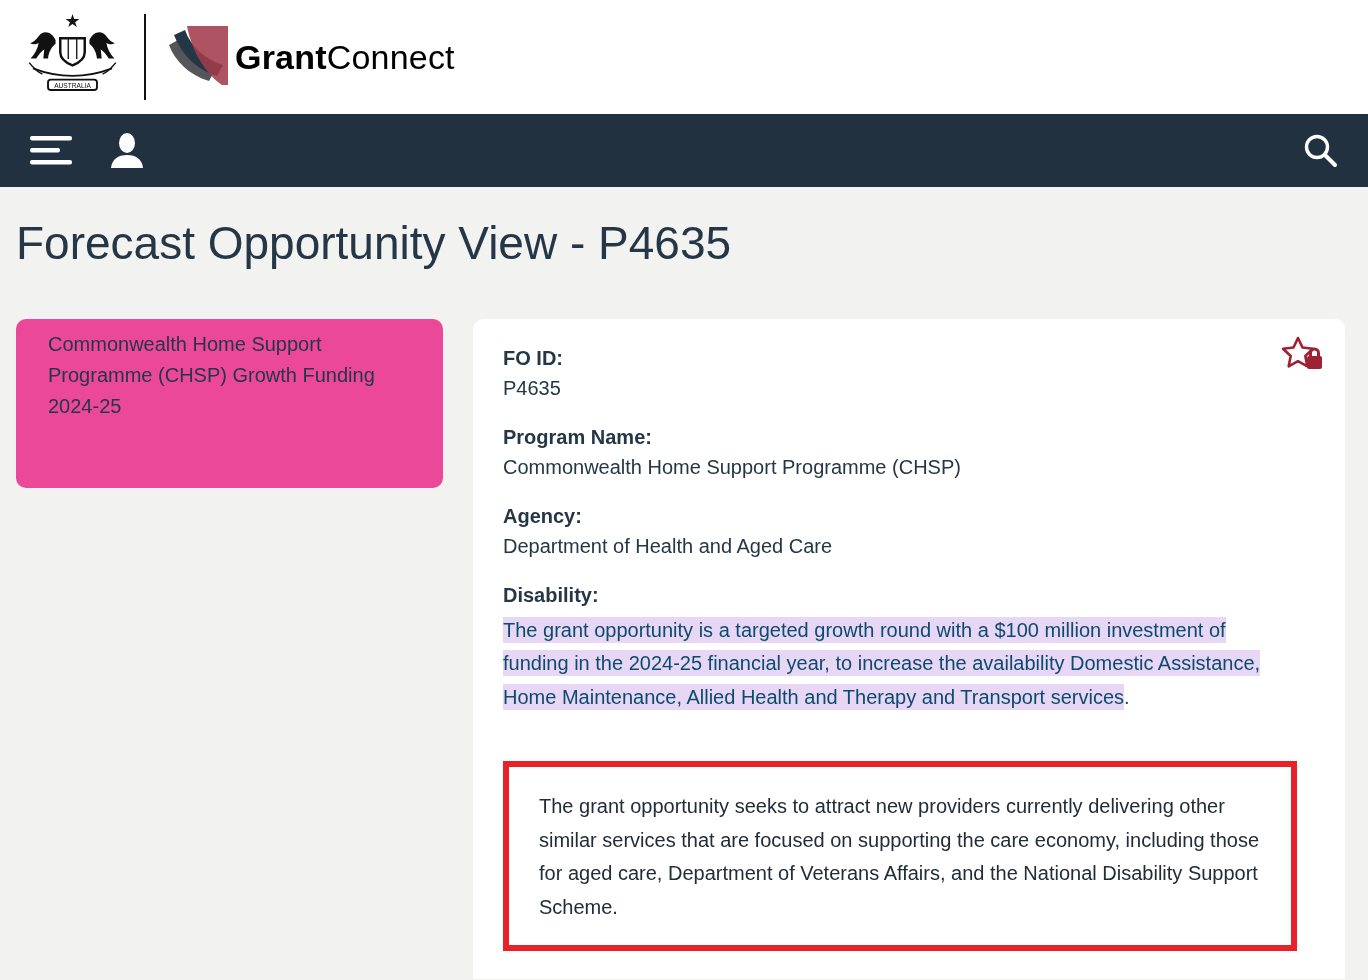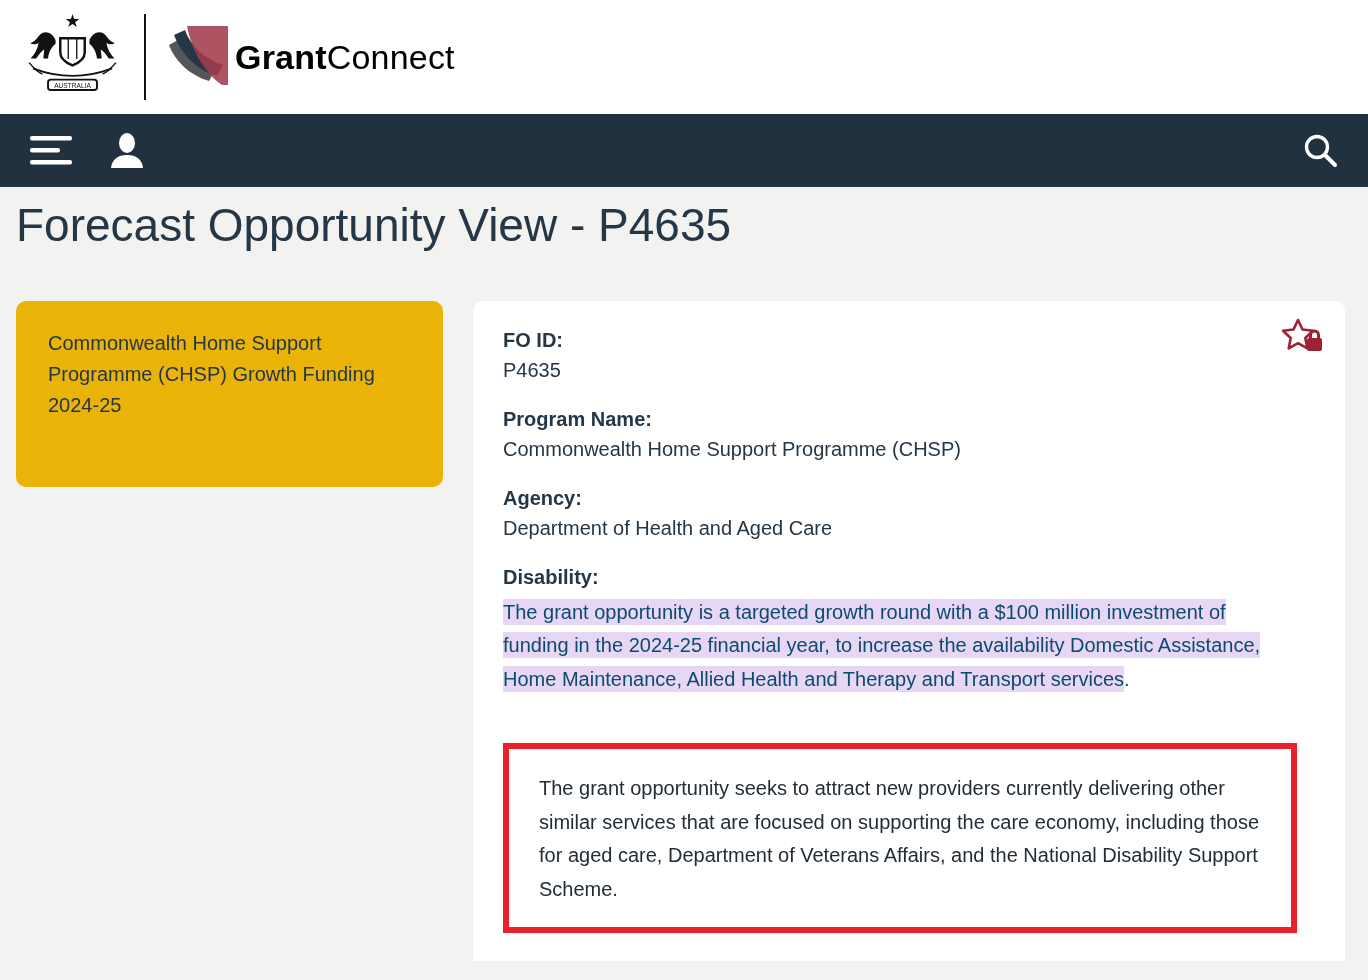--- a/index.html
+++ b/index.html
@@ -18,25 +18,25 @@
   .gc-mark { width:64px; height:64px; margin-right:6px; }
   .gc-text { font-size:34px; color:#000000; letter-spacing:.2px; }
   .gc-text .bold { font-weight:700; }
   
   .navbar { height:73px; background:#213140; display:flex; align-items:center; padding:0 22px; }
   .navbar button { background:none; border:none; padding:0; cursor:pointer; display:flex; align-items:center; }
   .menu-btn { margin-left:8px; }
   .user-btn { margin-left:36px; }
   .search-btn { margin-left:auto; margin-right:6px; }
   
-  h1.page-title { margin:0; padding:13px 16px 0; font-size:46px; font-weight:300; color:#253746; line-height:1.1; }
+  h1.page-title { margin:0; padding:31px 16px 0; font-size:46px; font-weight:300; color:#253746; line-height:1.1; }
   .content { display:flex; align-items:flex-start; gap:30px; margin:50px 23px 0 16px; }
   .side-card {
-    width:427px; flex:0 0 427px; background:#eab308; border-radius:10px;
-    padding:27px 34px 66px 32px; font-size:20px; line-height:31px; color:#253746;
+    width:427px; flex:0 0 427px; background:#ec4899; border-radius:10px;
+    padding:10px 34px 66px 32px; font-size:20px; line-height:31px; color:#253746;
     cursor:pointer;
   }
   .panel {
     position:relative; flex:1; background:#ffffff; border-radius:10px 10px 0 0;
     padding:28px 30px 20px; min-height:660px; color:#253746;
   }
   .watch { position:absolute; top:16px; right:18px; background:none; border:none; padding:0; cursor:pointer; }
   .field { margin-bottom:26px; }
   .field-label { font-weight:700; font-size:20px; margin-bottom:7px; }
   .field-value { font-size:20px; }

